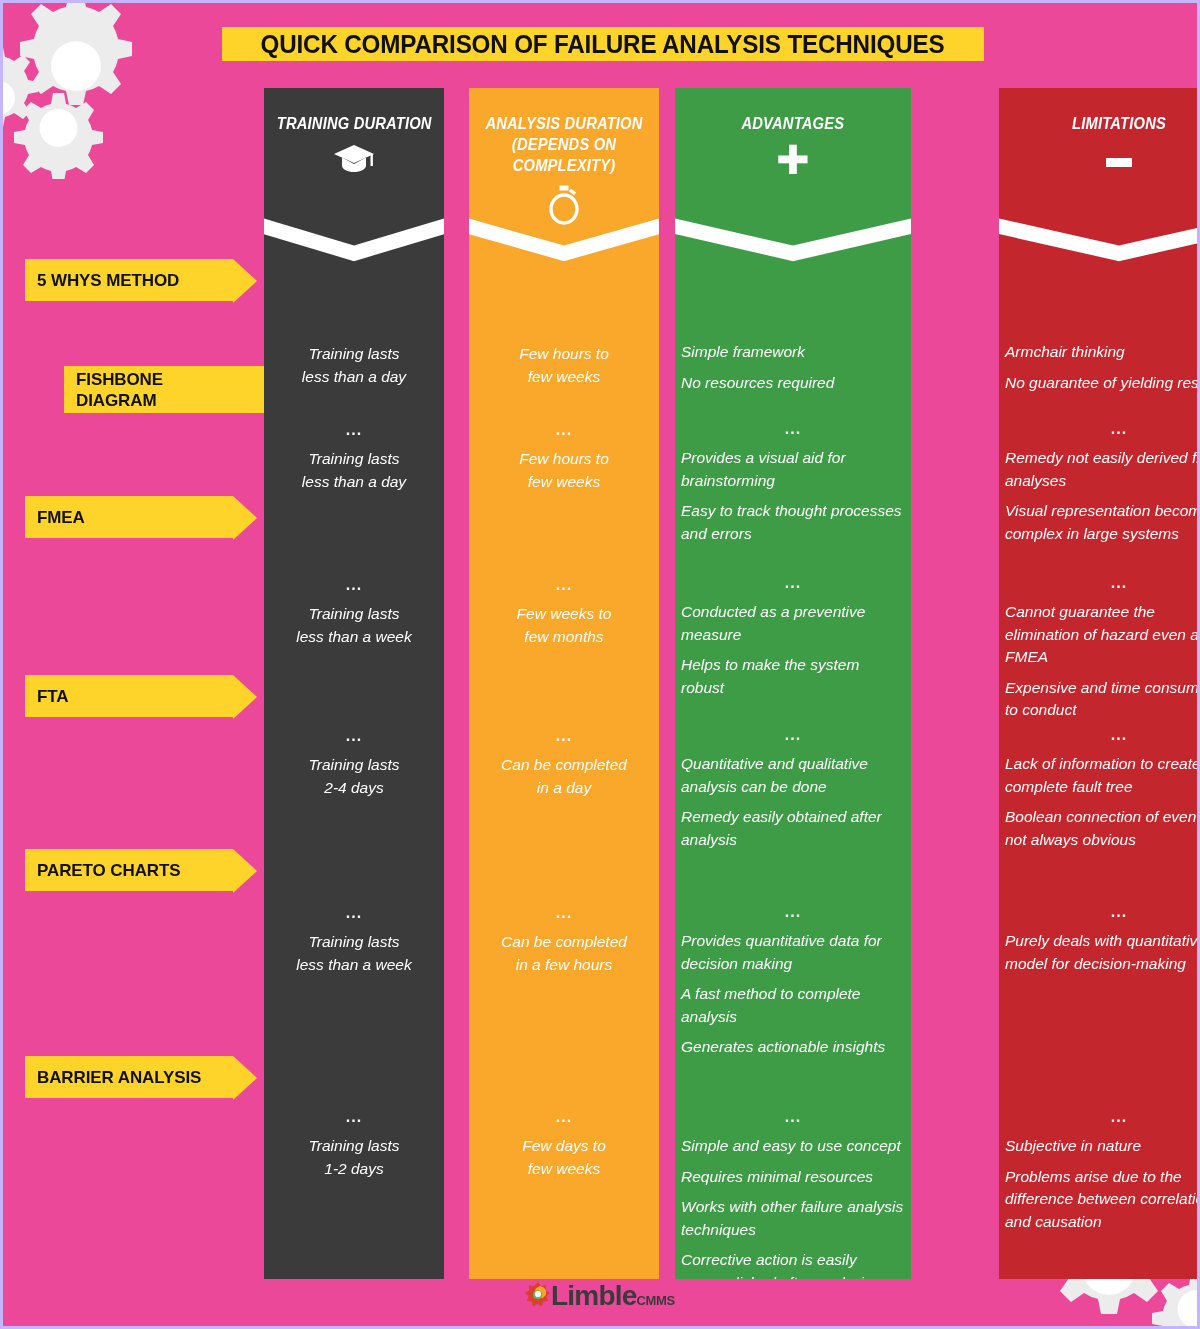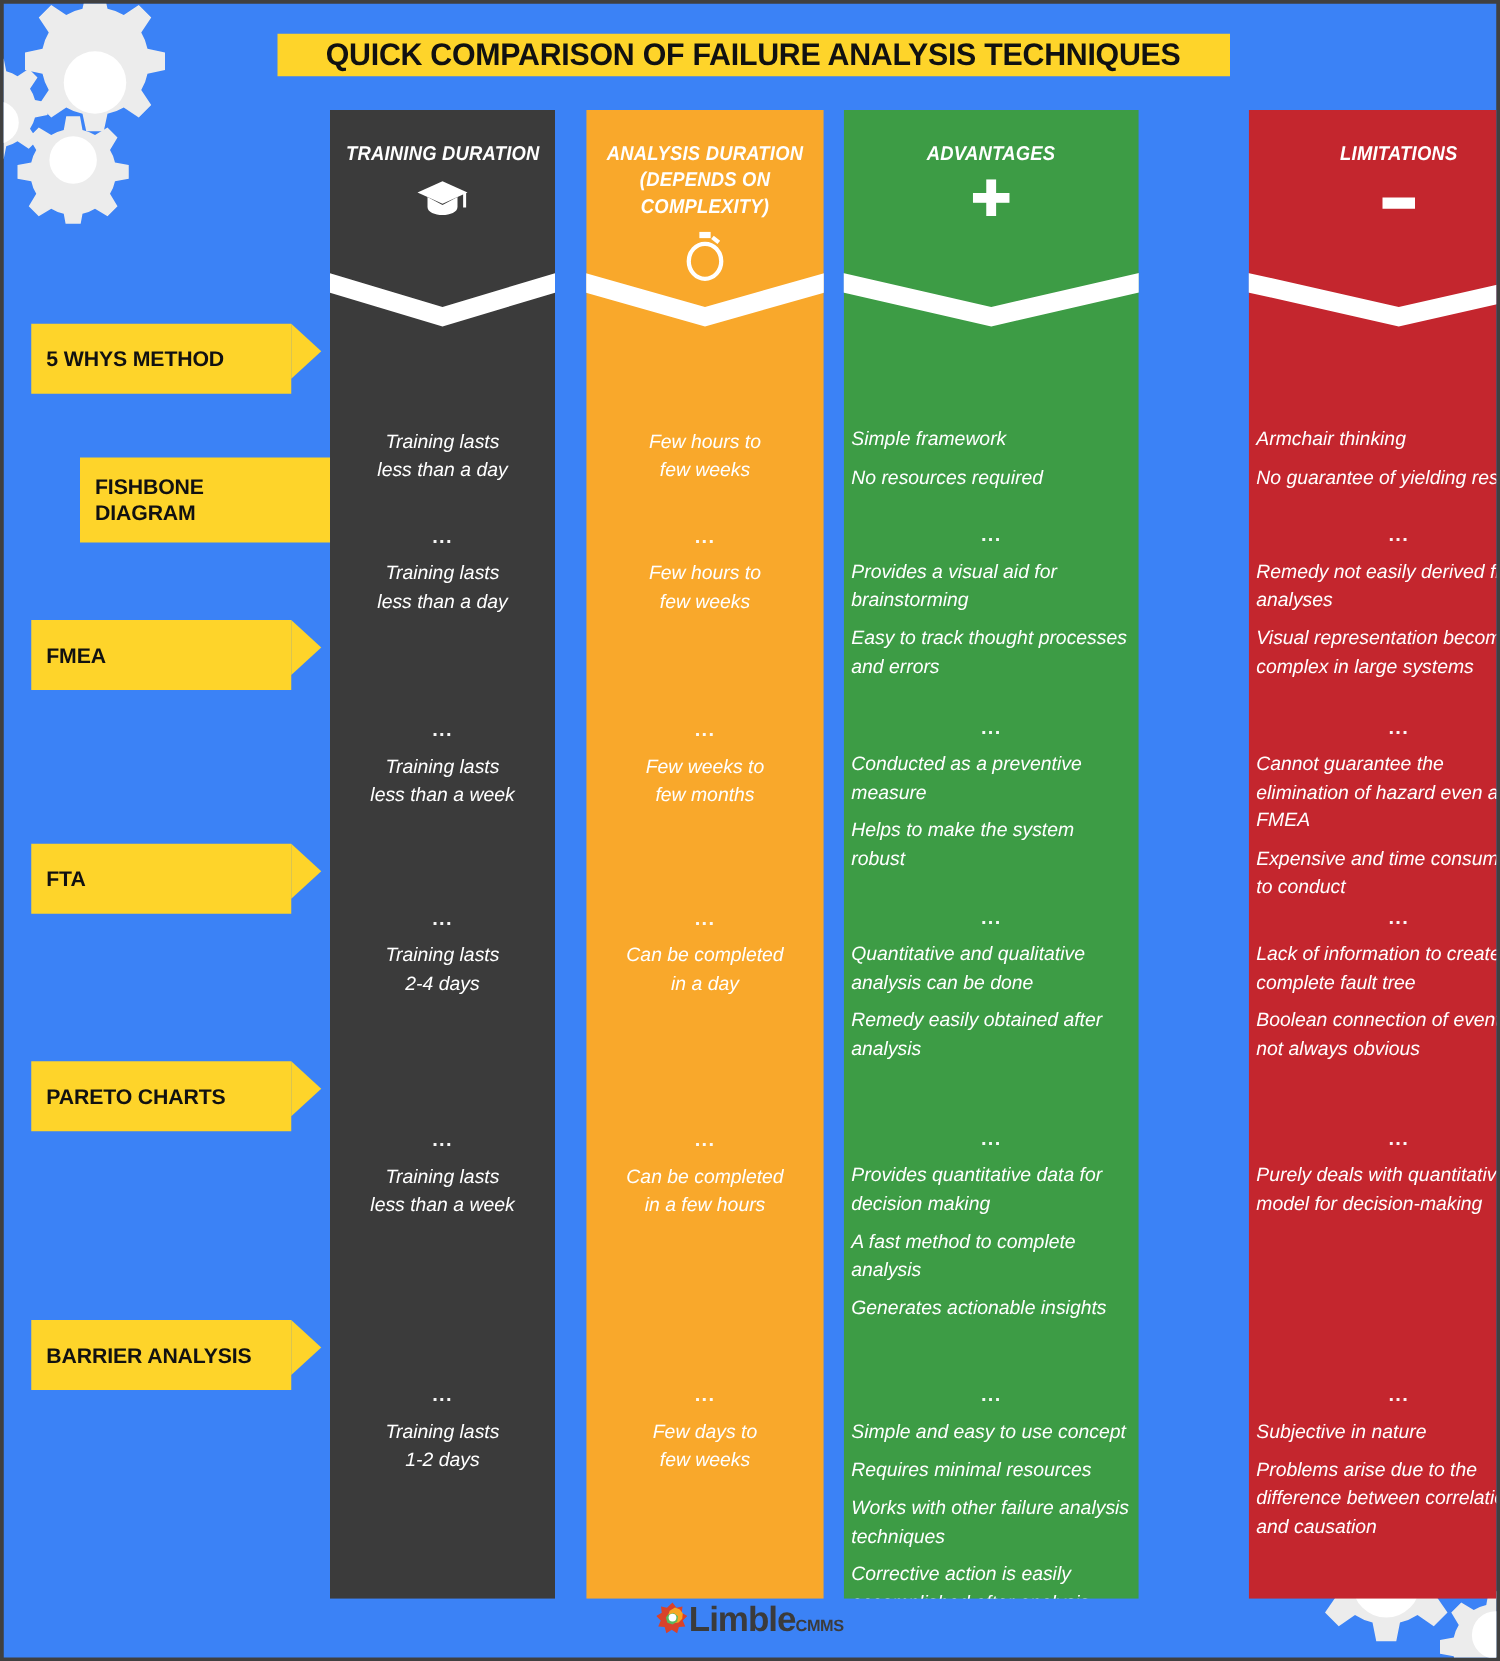--- a/index.html
+++ b/index.html
@@ -5,22 +5,22 @@
   html,body{margin:0;padding:0;}
   body{
     width:1200px;height:1329px;
     background:#ffffff;
     font-family:"Liberation Sans","DejaVu Sans",sans-serif;
     overflow:hidden;
   }
   #canvas{
     position:relative;
     width:1200px;height:1329px;
-    background:#3b82f6;
-    border:3px solid #404040;
+    background:#ec4899;
+    border:3px solid #c4b5fd;
     box-sizing:border-box;
     overflow:hidden;
   }
 
   
   .gearwrap{position:absolute;pointer-events:none;}
   .gear-tl{left:-18px;top:-14px;}
   .gear-br{right:-34px;bottom:-30px;}
 
   
@@ -82,40 +82,40 @@
   .line:last-child{margin-bottom:0;}
   .center .line{text-align:center;}
   .dots{
     color:#ffffff;font-size:16px;font-weight:bold;text-align:center;
     letter-spacing:1px;line-height:14px;opacity:.95;
     height:14px;margin:0;
   }
 
   
   .rowlabel{
-    position:absolute;left:22px;height:56px;
+    position:absolute;left:22px;height:42px;
     display:flex;align-items:center;
   }
   .rowlabel .tag{
     position:relative;background:#fed42a;height:100%;
     display:flex;align-items:center;padding-left:12px;
     box-sizing:border-box;width:208px;
   }
   .rowlabel .tag:after{
     content:"";position:absolute;left:208px;top:0;
     width:0;height:0;
     border-top:22px solid transparent;
     border-bottom:22px solid transparent;
     border-left:24px solid #fed42a;
   }
   .rowlabel .txt{
     font-size:17px;font-weight:bold;color:#111;line-height:21px;
     letter-spacing:-0.1px;
   }
-  .rowlabel.tall{height:68px;padding-left:39px;}
+  .rowlabel.tall{height:47px;padding-left:39px;}
   .rowlabel.tall .tag:after{border-top-width:31px;border-bottom-width:31px;}
 
   
   #footer{
     position:absolute;left:0;bottom:14px;width:100%;
     display:flex;align-items:center;justify-content:center;gap:0;
   }
   #logo-text{
     font-size:28px;font-weight:bold;color:#3b3b3b;letter-spacing:-0.8px;
   }

